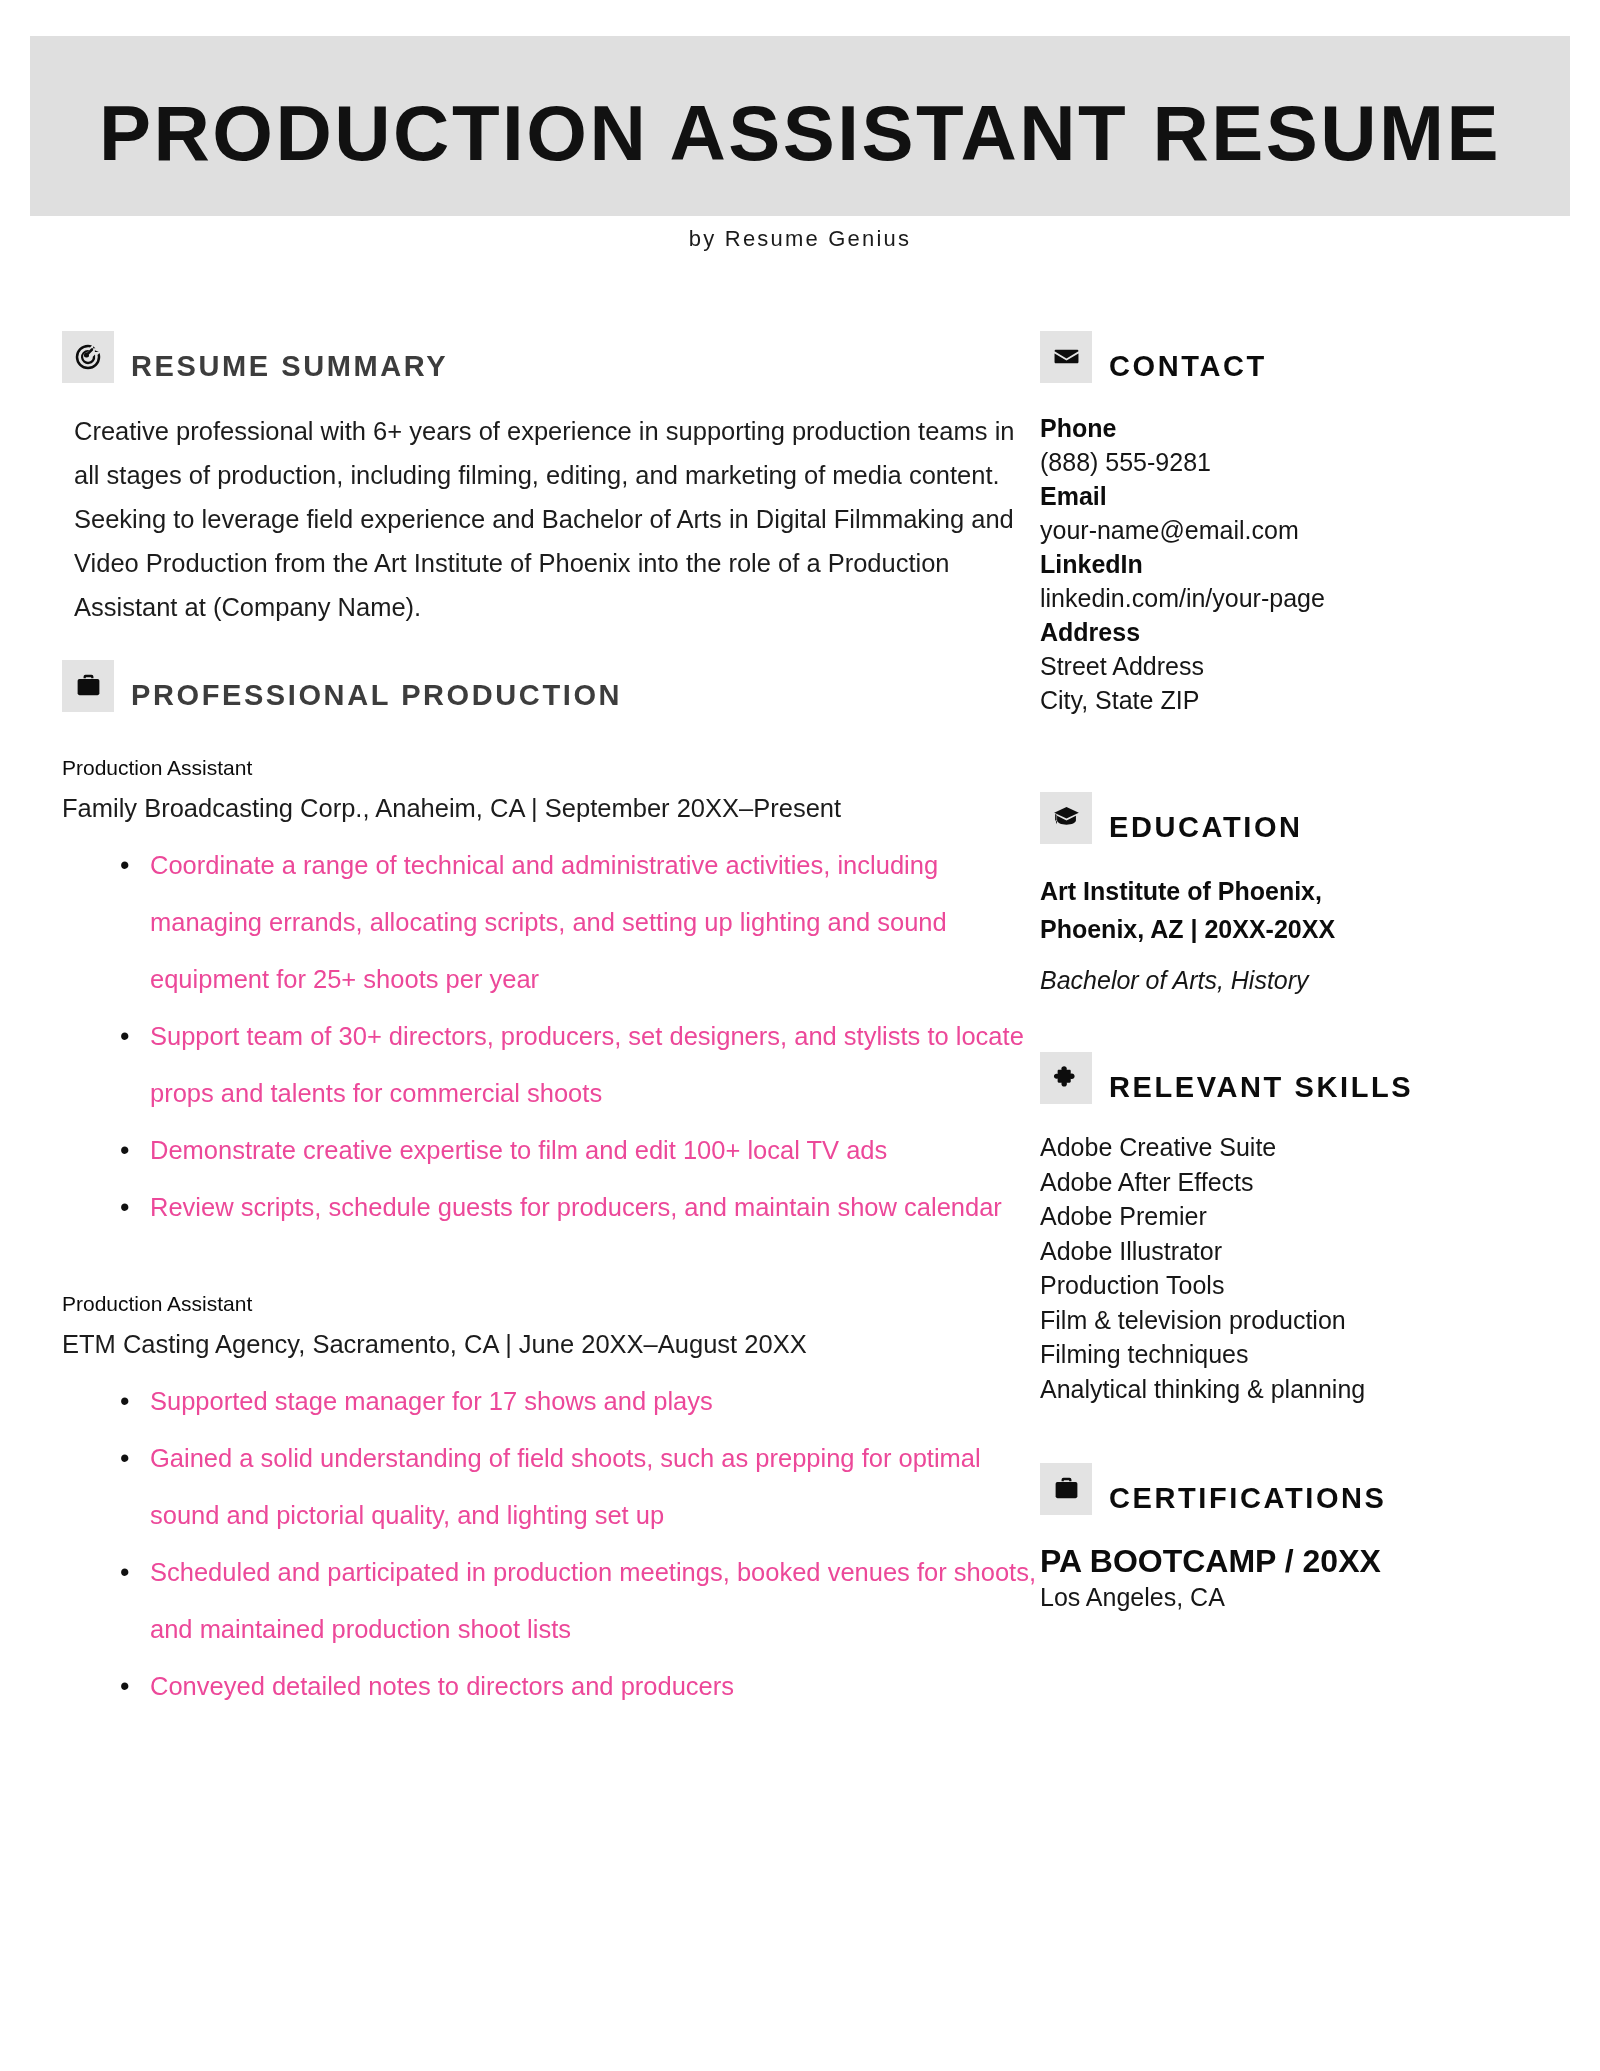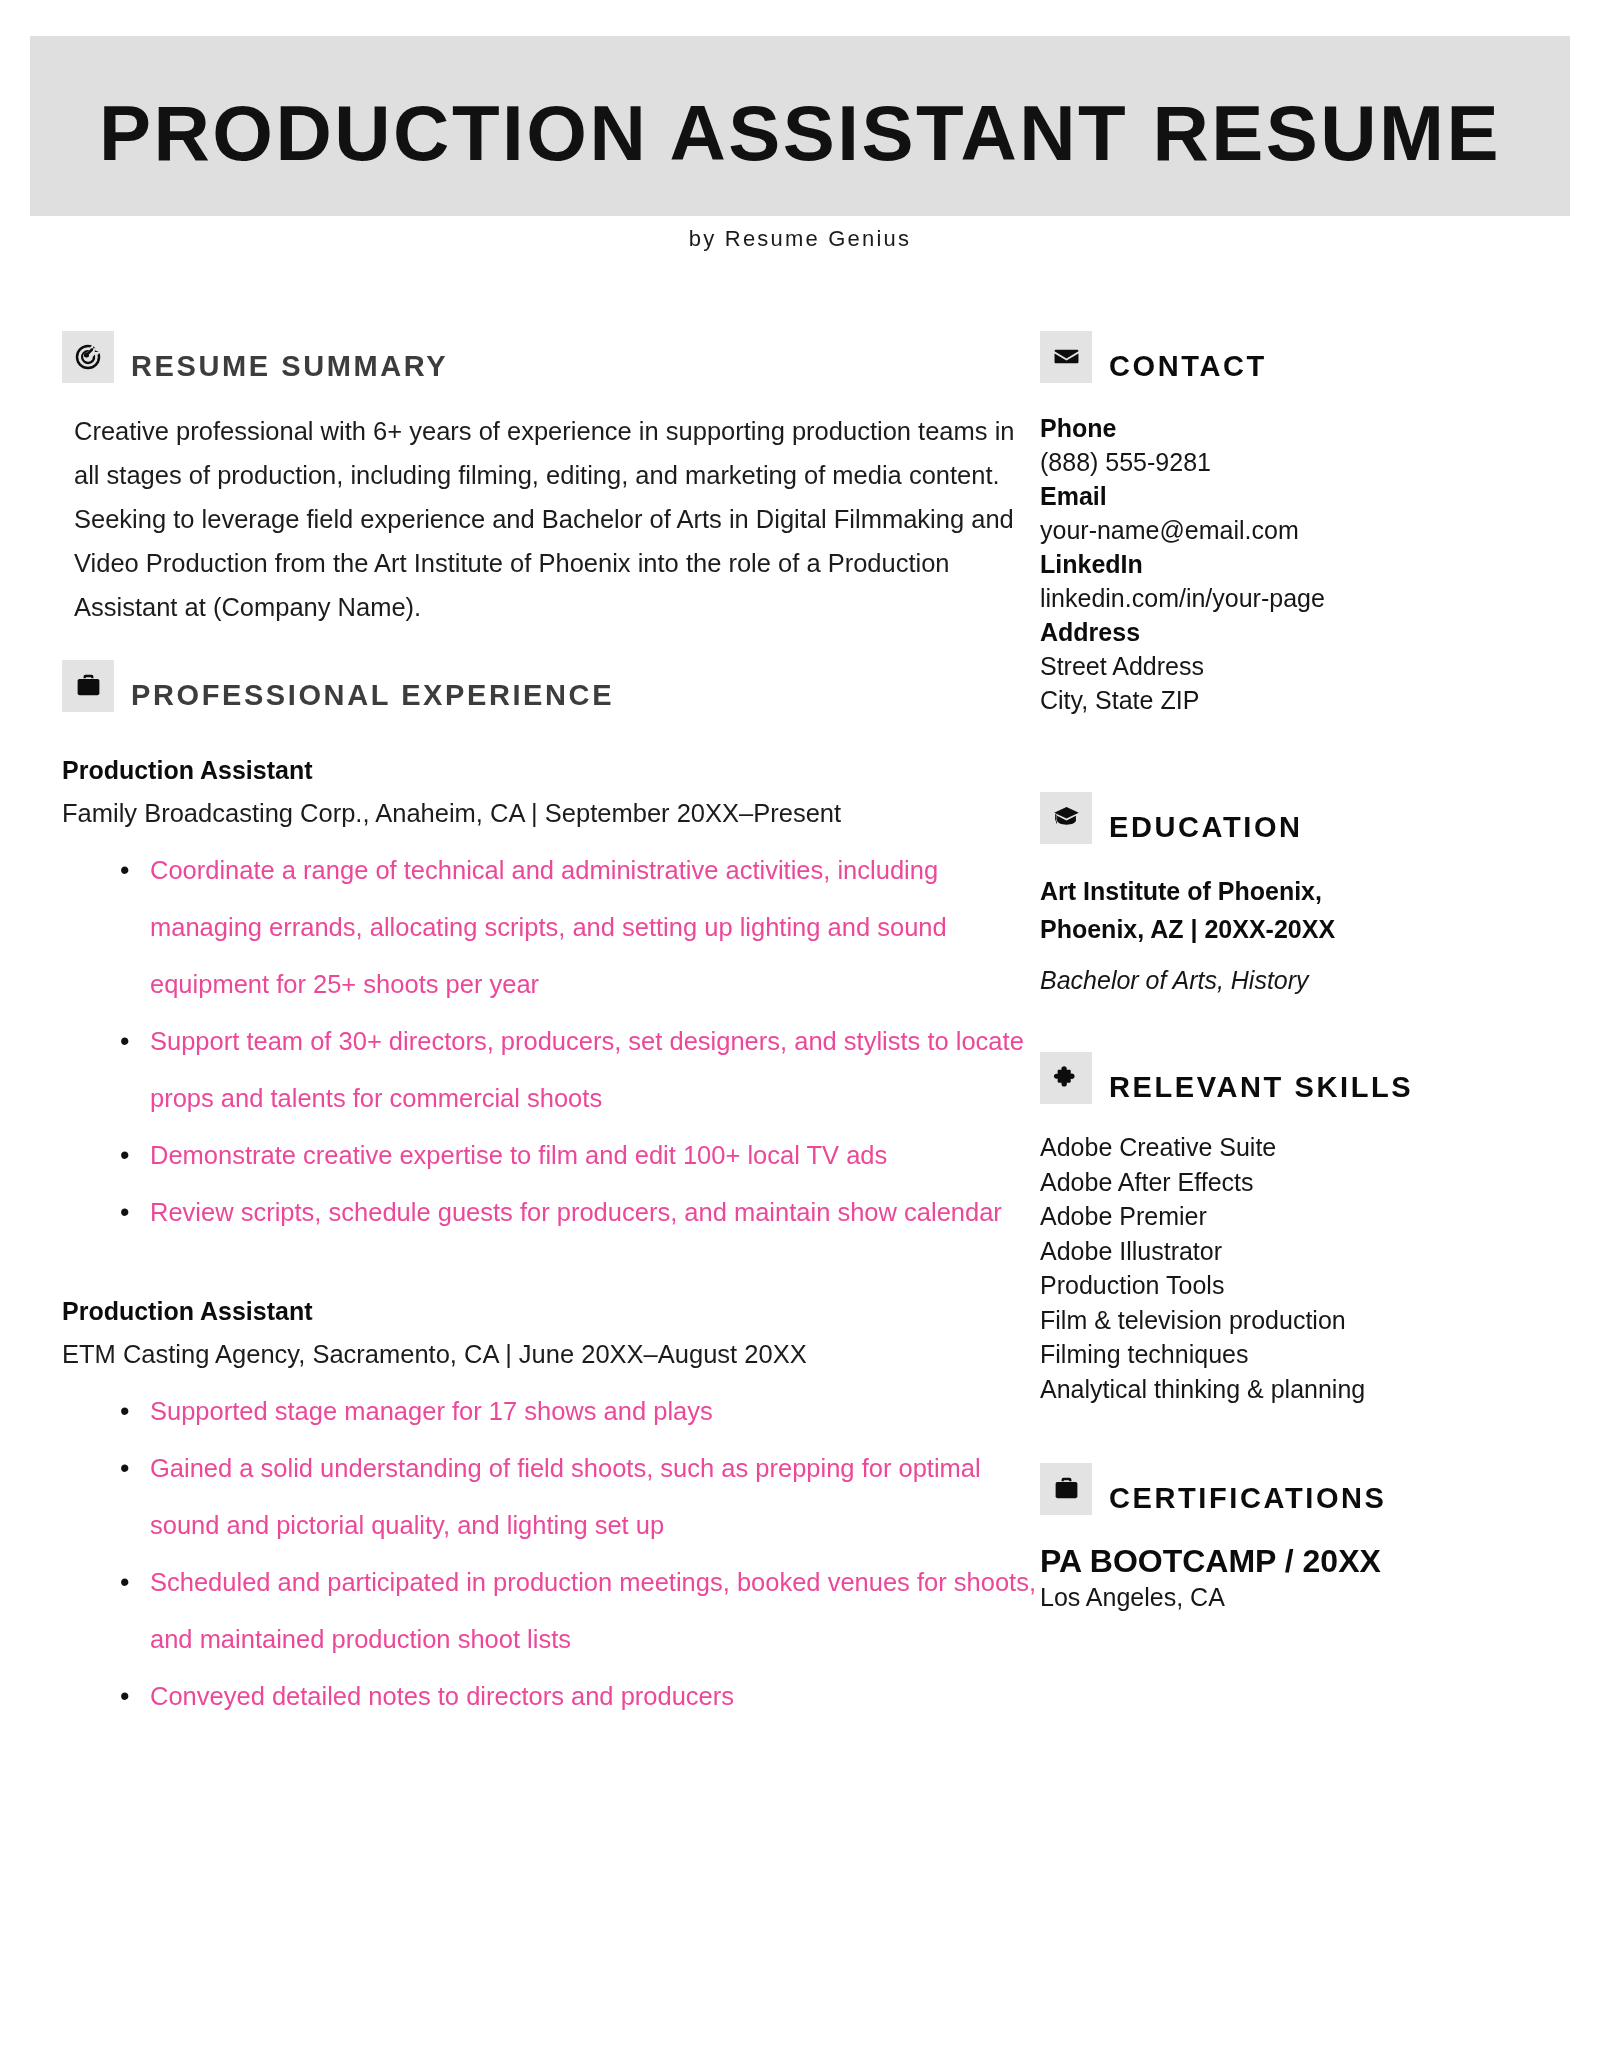--- a/index.html
+++ b/index.html
@@ -101,22 +101,22 @@
 
   
   .summary-text {
     font-size: 25.5px;
     line-height: 44px;
     color: #1c1c1c;
     margin: 26px 0 0 12px;
     width: 960px;
   }
   .job-title {
-    font-size: 25px;
-    font-weight: bold;
+    font-size: 21px;
+    font-weight: normal;
     color: #0c0c0c;
     margin: 0;
   }
   .job-meta {
     font-size: 25.5px;
     color: #1c1c1c;
     margin: 14px 0 0 0;
   }
   ul.bullets {
     list-style: none;
@@ -224,21 +224,21 @@
 
     <div class="spacer-sm"></div>
 
     <div class="section-head">
       <span class="icon-box">
         <svg width="29" height="29" viewBox="0 0 24 24" fill="#0d0d0d">
           <path d="M9.5 3.2h5a1.6 1.6 0 0 1 1.6 1.6v1.3h-1.9V5.1h-4.4v1h-1.9V4.8A1.6 1.6 0 0 1 9.5 3.2z"></path>
           <rect x="3" y="6.6" width="18" height="13.4" rx="1.5"></rect>
         </svg>
       </span>
-      <span class="section-title">PROFESSIONAL EXPERIENCE</span>
+      <span class="section-title">PROFESSIONAL PRODUCTION</span>
     </div>
 
     <div class="spacer-md"></div>
 
     <div>
       <div class="job-title">Production Assistant</div>
       <div class="job-meta">Family Broadcasting Corp., Anaheim, CA | September 20XX–Present</div>
       <ul class="bullets">
         <li>Coordinate a range of technical and administrative activities, including managing errands, allocating scripts, and setting up lighting and sound equipment for 25+ shoots per year</li>
         <li>Support team of 30+ directors, producers, set designers, and stylists to locate props and talents for commercial shoots</li>

